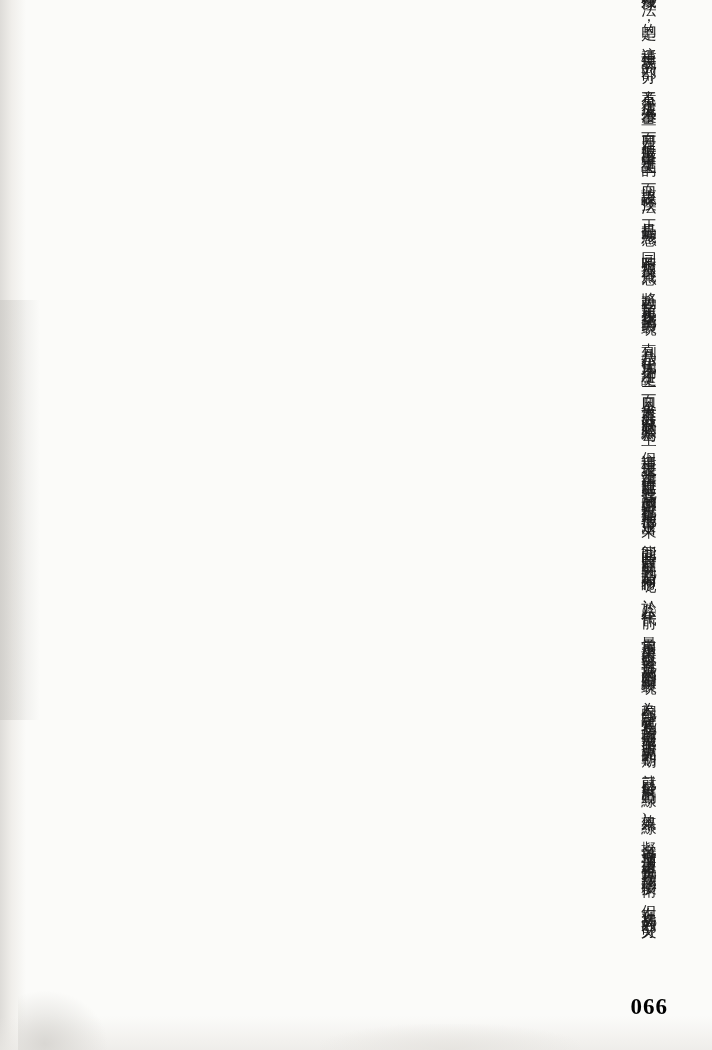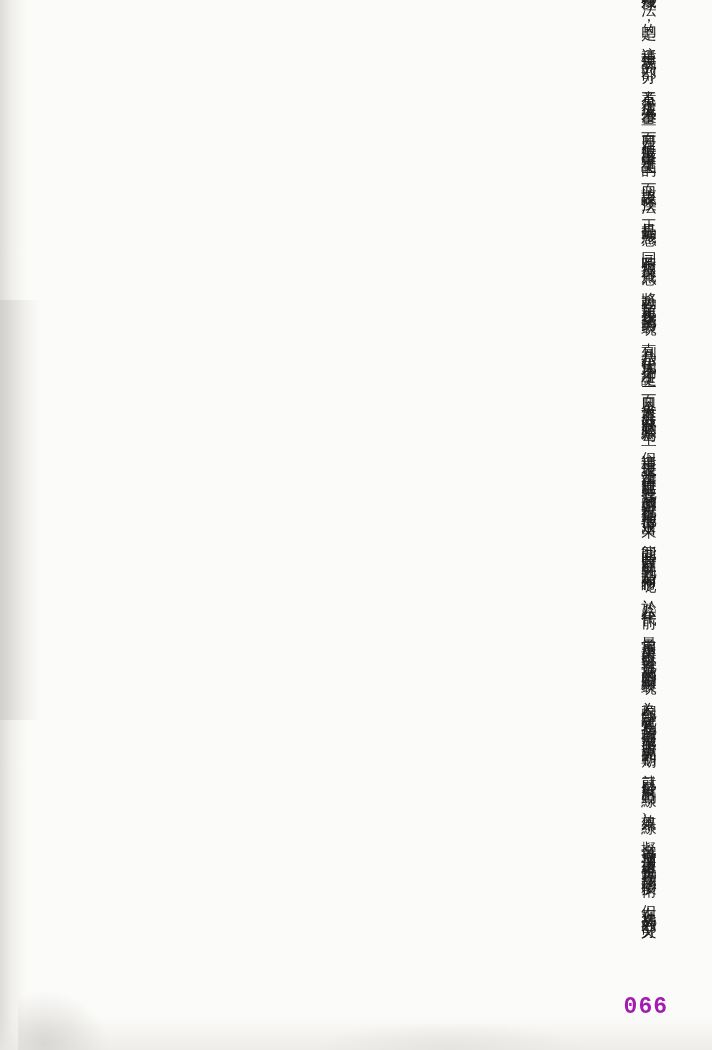--- a/index.html
+++ b/index.html
@@ -74,25 +74,25 @@
     letter-spacing: 3.0px;
     color: #1c1c1c;
     white-space: nowrap;
   }
   .col.short { height: auto; }
 
   .folio {
     position: absolute;
     right: 44px;
     bottom: 30px;
-    font-family: Liberation Mono, monospace;
+    font-family: Liberation Serif, serif;
     font-weight: bold;
     font-size: 23px;
     letter-spacing: 1px;
-    color: #a21caf;
+    color: #000000;
   }
 </style>
 </head>
 <body>
 
 <div class="page">
 
   <div class="paper-shade-left"></div>
   <div class="smudge-c"></div>
   <div class="paper-shade-bottom"></div>

